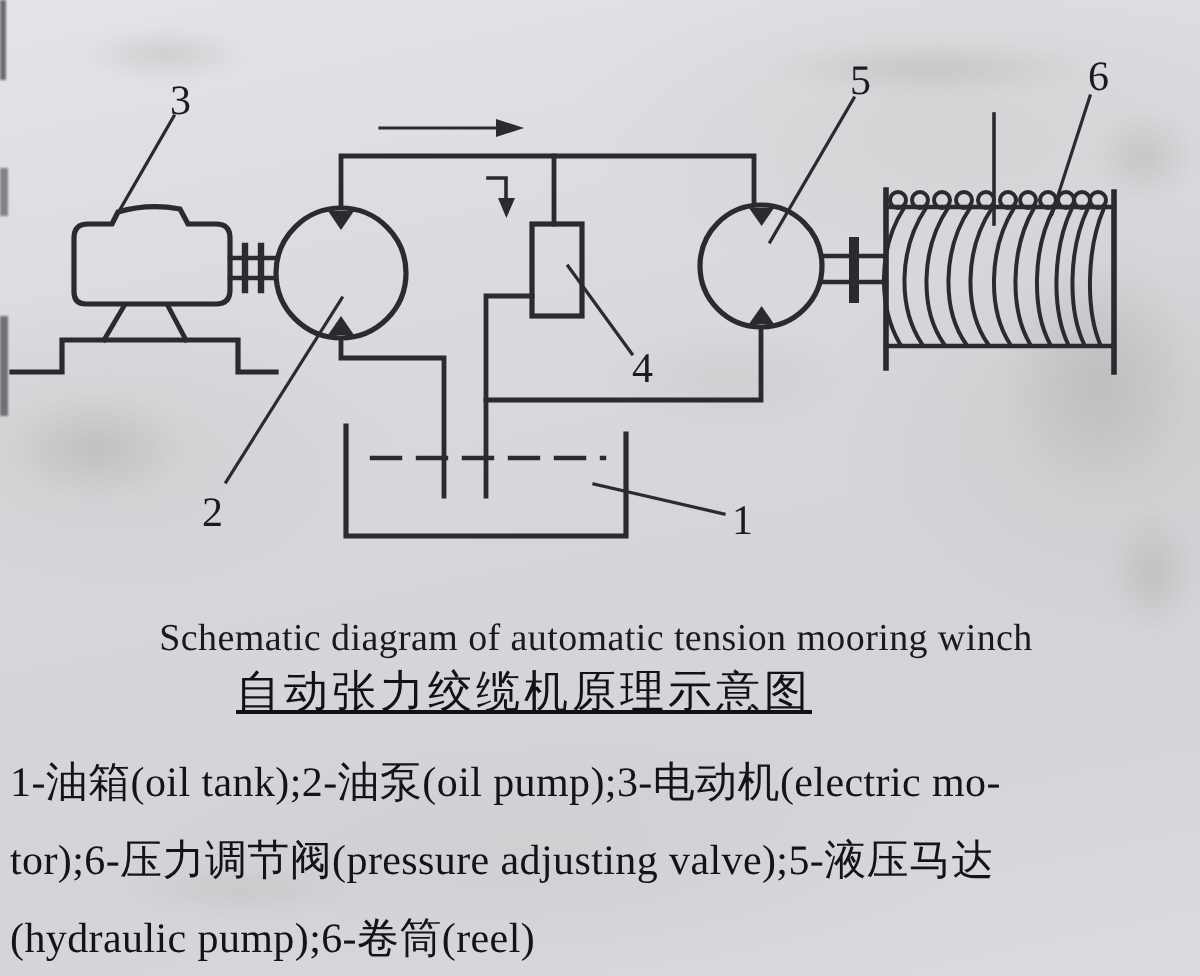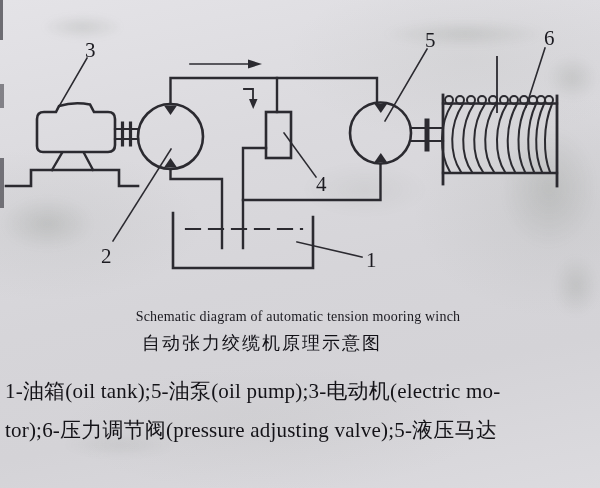--- a/index.html
+++ b/index.html
@@ -18,23 +18,23 @@
       radial-gradient(ellipse 300px 90px at 45% 88%, rgba(140,144,136,0.07), transparent 70%);
   }
   .smudge{position:absolute;pointer-events:none;filter:blur(3px);
     background:radial-gradient(ellipse at center, rgba(104,112,100,0.16), transparent 68%);}
   .edge-mark{position:absolute;left:0;background:#46454c;filter:blur(0.6px);}
   svg.schematic{position:absolute;left:0;top:0;}
   .stroke{fill:none;stroke:#2b2a30;stroke-linecap:square;stroke-linejoin:miter;}
   .fillink{fill:#2b2a30;stroke:none;}
   text.callout{font-family:"Liberation Serif","DejaVu Serif",serif;font-size:21px;fill:#1c1b21;}
   .caption-en{position:absolute;top:309px;left:0;width:596px;text-align:center;
-    font-size:14px;letter-spacing:0.2px;color:#1a191f;}
+    font-size:19px;letter-spacing:0.2px;color:#1a191f;}
   .caption-zh{position:absolute;top:331px;left:0;width:524px;text-align:center;
-    font-size:18px;letter-spacing:2px;color:#121117;}
+    font-size:22px;letter-spacing:2px;color:#121117;text-decoration:underline;}
   .legend{position:absolute;top:372px;left:5px;width:592px;font-size:21px;color:#141318;}
   .legend div{line-height:39px;white-space:nowrap;letter-spacing:0.2px;}
 </style>
 </head>
 <body>
 
 <div class="page">
 
   <div class="mottle"></div>
 
@@ -161,17 +161,18 @@
     <g>
       <path class="stroke" stroke-width="1.6" d="M545,48 L526,107"></path>
       <text class="callout" x="544" y="45">6</text>
     </g>
   </svg>
 
   <div class="caption-en">Schematic diagram of automatic tension mooring winch</div>
   <div class="caption-zh">自动张力绞缆机原理示意图</div>
 
   <div class="legend">
-    <div>1-油箱(oil tank);5-油泵(oil pump);3-电动机(electric mo-</div>
+    <div>1-油箱(oil tank);2-油泵(oil pump);3-电动机(electric mo-</div>
     <div>tor);6-压力调节阀(pressure adjusting valve);5-液压马达</div>
+    <div>(hydraulic pump);6-卷筒(reel)</div>
   </div>
 
 </div>
 
 </body></html>

